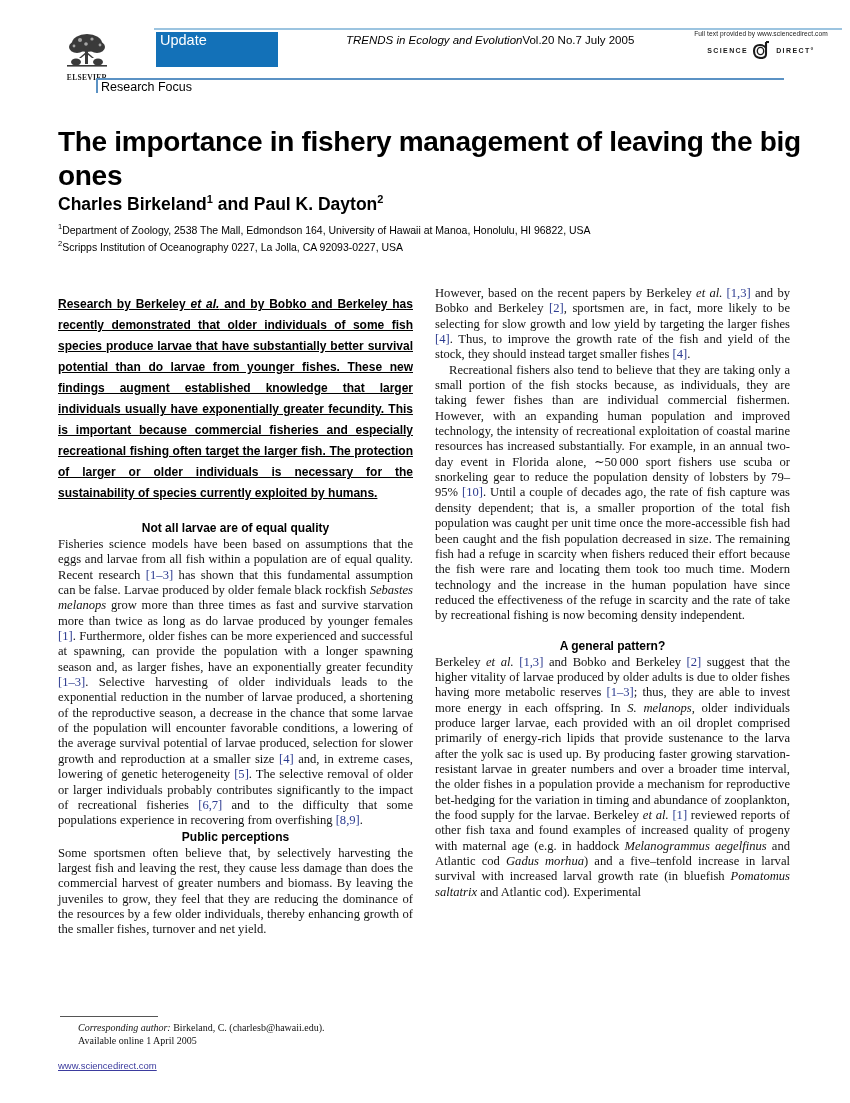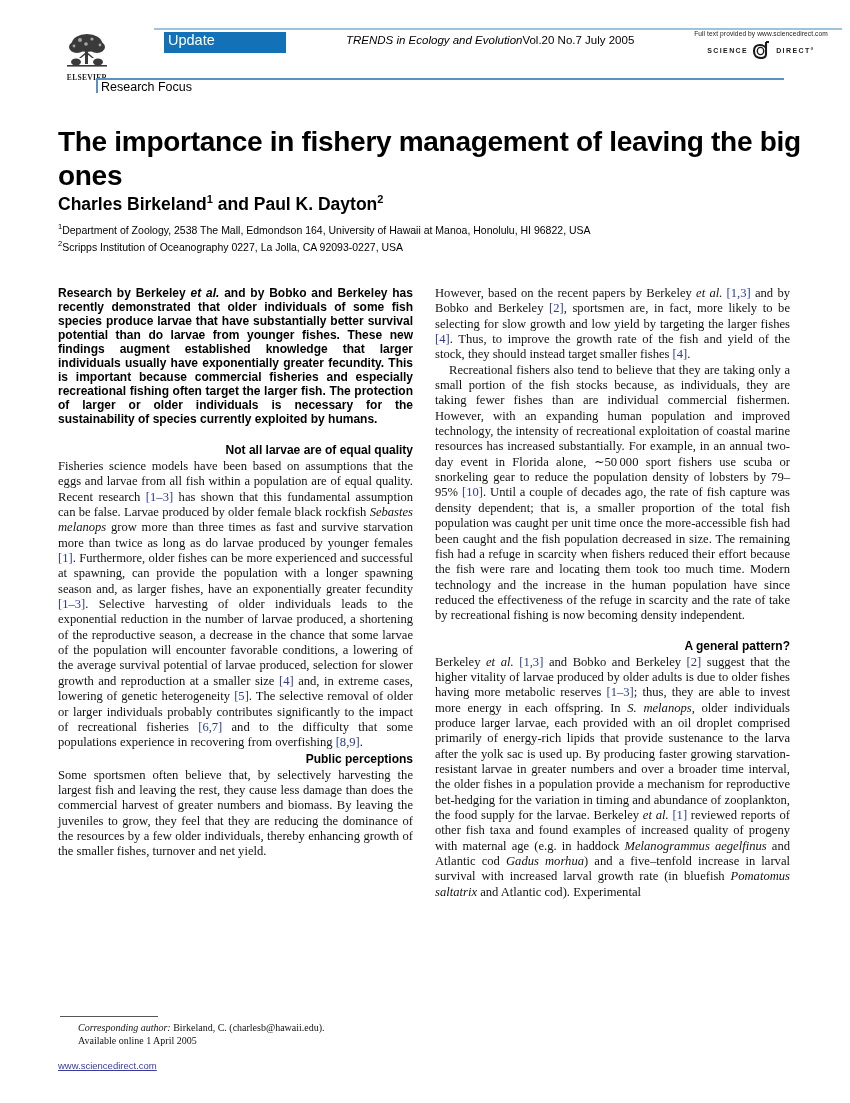--- a/index.html
+++ b/index.html
@@ -55,24 +55,24 @@
     display: block;
     font-family: "Liberation Serif", serif;
     font-size: 7.5px;
     letter-spacing: 0.3px;
     color: #1a1a1a;
     margin-top: 1px;
     font-weight: 700;
   }
   .update-badge {
     position: absolute;
-    left: 106px;
+    left: 98px;
     top: 4px;
     width: 122px;
-    height: 21px;
+    height: 35px;
     background: #1371b8;
     color: #ffffff;
     font-family: "Liberation Sans", sans-serif;
     font-size: 14.5px;
     line-height: 17px;
     padding-left: 4px;
     box-sizing: border-box;
   }
   .journal-line {
     position: absolute;
@@ -191,34 +191,35 @@
     text-justify: inter-word;
     color: #111;
   }
   .col-left  { left: 58px; }
   .col-right { left: 435px; }
 
   .abstract {
     font-family: "Liberation Sans", sans-serif;
     font-weight: bold;
     font-size: 12px;
-    line-height: 14px;
+    line-height: 21px;
     text-align: justify;
     color: #000;
-    margin: 0 0 17px 0;
+    margin: 8px 0 17px 0;
+    text-decoration: underline;
   }
   .abstract em { font-style: italic; }
 
   h2.sec {
     font-family: "Liberation Sans", sans-serif;
     font-weight: bold;
     font-size: 12px;
     line-height: 15px;
     margin: 0 0 1px 0;
-    text-align: right;
+    text-align: center;
     color: #000;
   }
   p.body {
     margin: 0;
     text-indent: 0;
     text-align: justify;
   }
   p.body + p.body { text-indent: 14px; }
   .ref { color: #2b3a8f; }
   .it { font-style: italic; }

